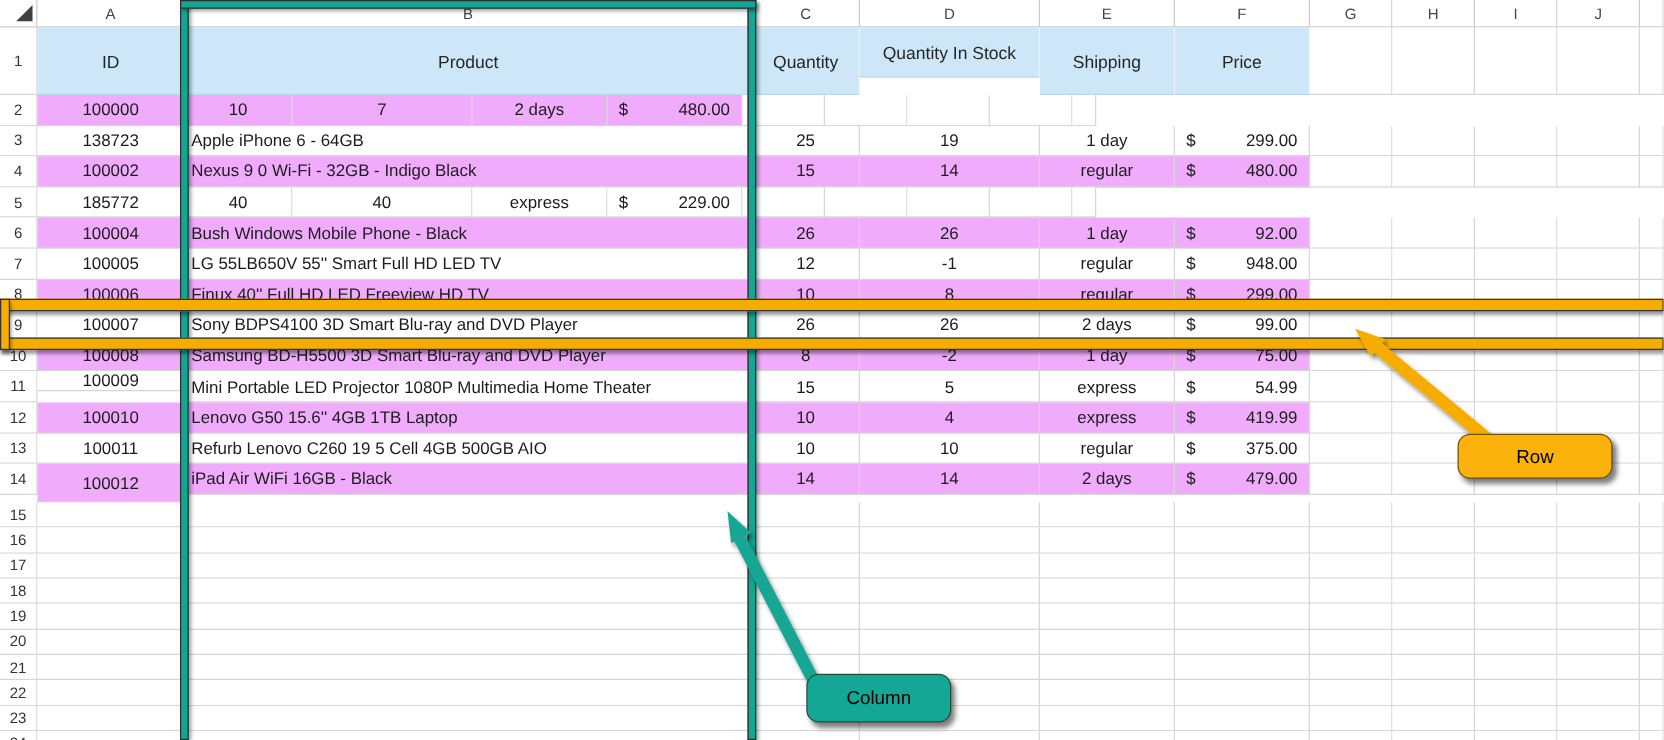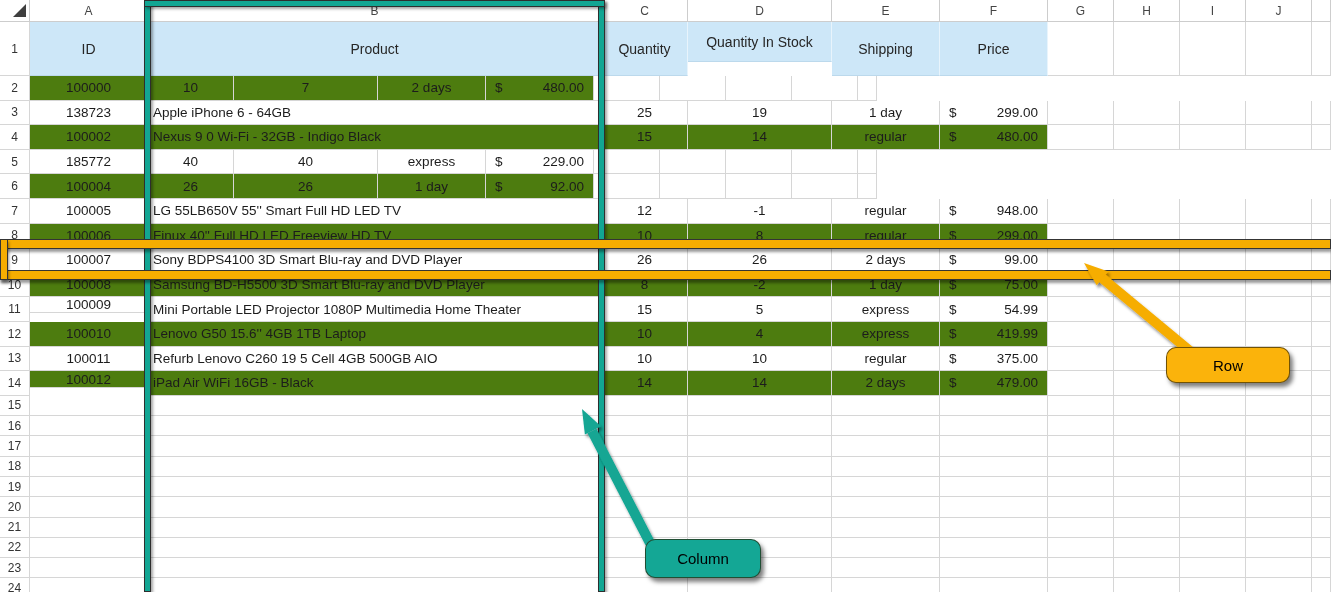--- a/index.html
+++ b/index.html
@@ -6,21 +6,21 @@
   #app{position:relative;width:1331px;height:592px;overflow:hidden;background:#fff;
        font-family:"Liberation Sans",sans-serif;}
   #grid{position:absolute;left:0;top:0;width:1331px;height:592px;z-index:1;}
   .srow{display:flex;}
   .cell{box-sizing:border-box;flex:0 0 auto;display:flex;align-items:center;justify-content:center;
         border-right:1px solid #d6d6d6;border-bottom:1px solid #d6d6d6;
         font-size:13.5px;color:#1c1c1c;overflow:hidden;white-space:nowrap;background:#fff;}
   .strip .cell{font-size:12px;color:#454545;border-color:#cdcdcd;}
   .rownum{font-size:12px;color:#333;}
   .hdr{background:#CDE7F8;font-size:14px;color:#262626;border-right:1px solid #e8f4fc;border-bottom:1px solid #bcd9ec;}
-  .altbg{background:#4d7c0f;}
+  .altbg{background:#f0abfc;}
   .leftal{justify-content:flex-start;padding-left:5px;}
   .money{justify-content:space-between;padding:0 9px;}
   .corner{position:relative;}
   .corner-tri{position:absolute;right:3px;bottom:4px;width:0;height:0;
               border-bottom:13px solid #3f3f3f;border-left:13px solid transparent;}
   
   .bar{position:absolute;box-sizing:border-box;}
   .tealbar{border:1px solid #2e2e2e;box-shadow:2px 2px 3px rgba(0,0,0,0.35);z-index:5;}
   .ybar{border:1px solid #343434;box-shadow:1px 3px 3px rgba(0,0,0,0.40);z-index:5;}
   #col-box-left {left:144px;top:0;width:7px;height:592px;}
@@ -135,20 +135,21 @@
         </div>
         <div class="cell" style="width: 66px; height: 24.6px;"></div>
         <div class="cell" style="width: 66px; height: 24.6px;"></div>
         <div class="cell" style="width: 66px; height: 24.6px;"></div>
         <div class="cell" style="width: 66px; height: 24.6px;"></div>
         <div class="cell" style="width: 19px; height: 24.6px;"></div>
       </div>
       <div class="srow">
         <div class="cell rownum" style="width: 30px; height: 24.6px;">6</div>
         <div class="cell altbg" style="width: 118px; height: 24.6px;">100004</div>
+        <div class="cell altbg leftal" style="width: 454px; height: 24.6px;">Bush Windows Mobile Phone - Black</div>
         <div class="cell altbg" style="width: 86px; height: 24.6px;">26</div>
         <div class="cell altbg" style="width: 144px; height: 24.6px;">26</div>
         <div class="cell altbg" style="width: 108px; height: 24.6px;">1 day</div>
         <div class="cell altbg money" style="width: 108px; height: 24.6px;">
           <span>$</span>
           <span>92.00</span>
         </div>
         <div class="cell" style="width: 66px; height: 24.6px;"></div>
         <div class="cell" style="width: 66px; height: 24.6px;"></div>
         <div class="cell" style="width: 66px; height: 24.6px;"></div>
@@ -269,21 +270,21 @@
           <span>375.00</span>
         </div>
         <div class="cell" style="width: 66px; height: 24.6px;"></div>
         <div class="cell" style="width: 66px; height: 24.6px;"></div>
         <div class="cell" style="width: 66px; height: 24.6px;"></div>
         <div class="cell" style="width: 66px; height: 24.6px;"></div>
         <div class="cell" style="width: 19px; height: 24.6px;"></div>
       </div>
       <div class="srow">
         <div class="cell rownum" style="width: 30px; height: 24.6px;">14</div>
-        <div class="cell altbg" style="width: 118px; height: 17px;">100012</div>
+        <div class="cell altbg" style="width: 118px; height: 31px;">100012</div>
         <div class="cell altbg leftal" style="width: 454px; height: 24.6px;">iPad Air WiFi 16GB - Black</div>
         <div class="cell altbg" style="width: 86px; height: 24.6px;">14</div>
         <div class="cell altbg" style="width: 144px; height: 24.6px;">14</div>
         <div class="cell altbg" style="width: 108px; height: 24.6px;">2 days</div>
         <div class="cell altbg money" style="width: 108px; height: 24.6px;">
           <span>$</span>
           <span>479.00</span>
         </div>
         <div class="cell" style="width: 66px; height: 24.6px;"></div>
         <div class="cell" style="width: 66px; height: 24.6px;"></div>

